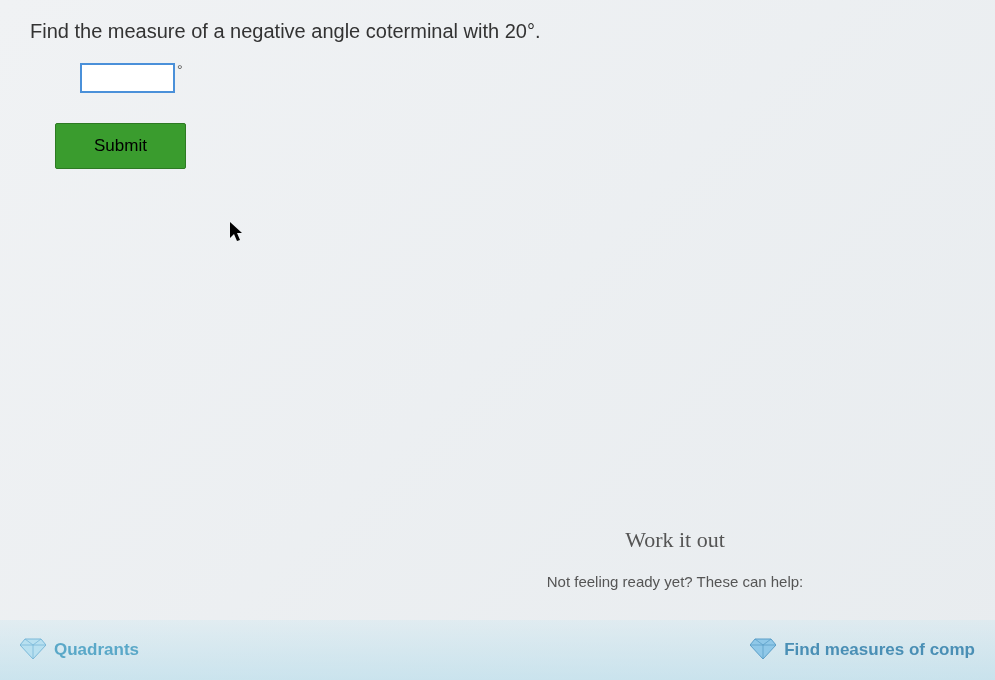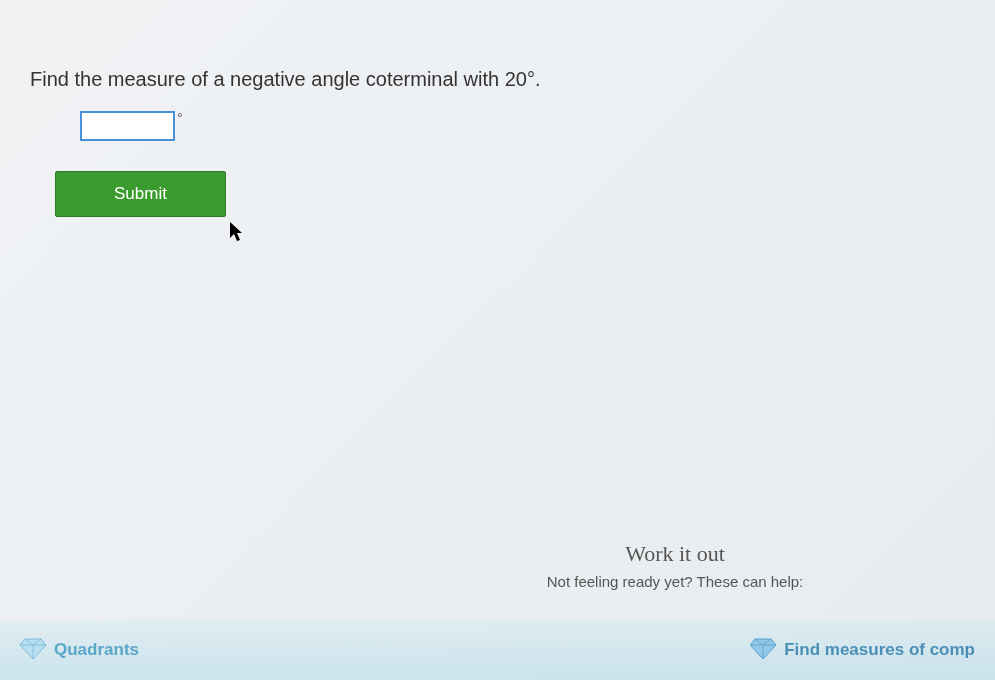--- a/index.html
+++ b/index.html
@@ -17,21 +17,20 @@
     }
     .main-content {
       padding: 20px 20px 20px 20px;
     }
     .question-text {
       font-size: 20px;
       color: #333;
       font-weight: 500;
       margin-bottom: 20px;
       margin-left: 10px;
-      margin-top: 48px;
     }
     .answer-row {
       display: flex;
       align-items: center;
       margin-left: 60px;
       margin-bottom: 30px;
     }
     .answer-input {
       width: 95px;
       height: 30px;
@@ -47,23 +46,23 @@
       margin-left: 2px;
       vertical-align: super;
       position: relative;
       top: -8px;
     }
     .submit-btn {
       display: inline-block;
       margin-left: 35px;
       background: #3a9c2e;
       border: 1px solid #2d7a23;
-      color: #ffffff;
+      color: #000000;
       font-size: 17px;
-      padding: 12px 58px;
+      padding: 12px 38px;
       cursor: pointer;
       border-radius: 2px;
     }
     .cursor-arrow {
       position: absolute;
       left: 230px;
       top: 222px;
       font-size: 20px;
       color: #000;
       pointer-events: none;
@@ -72,21 +71,21 @@
       position: absolute;
       right: 40px;
       bottom: 90px;
       text-align: center;
       width: 560px;
     }
     .work-it-out-title {
       font-family: Georgia, 'Times New Roman', serif;
       font-size: 22px;
       color: #555;
-      margin-bottom: 6px;
+      margin-bottom: 20px;
     }
     .work-it-out-sub {
       font-size: 15px;
       color: #555;
     }
     .bottom-bar {
       position: absolute;
       bottom: 0;
       left: 0;
       right: 0;

